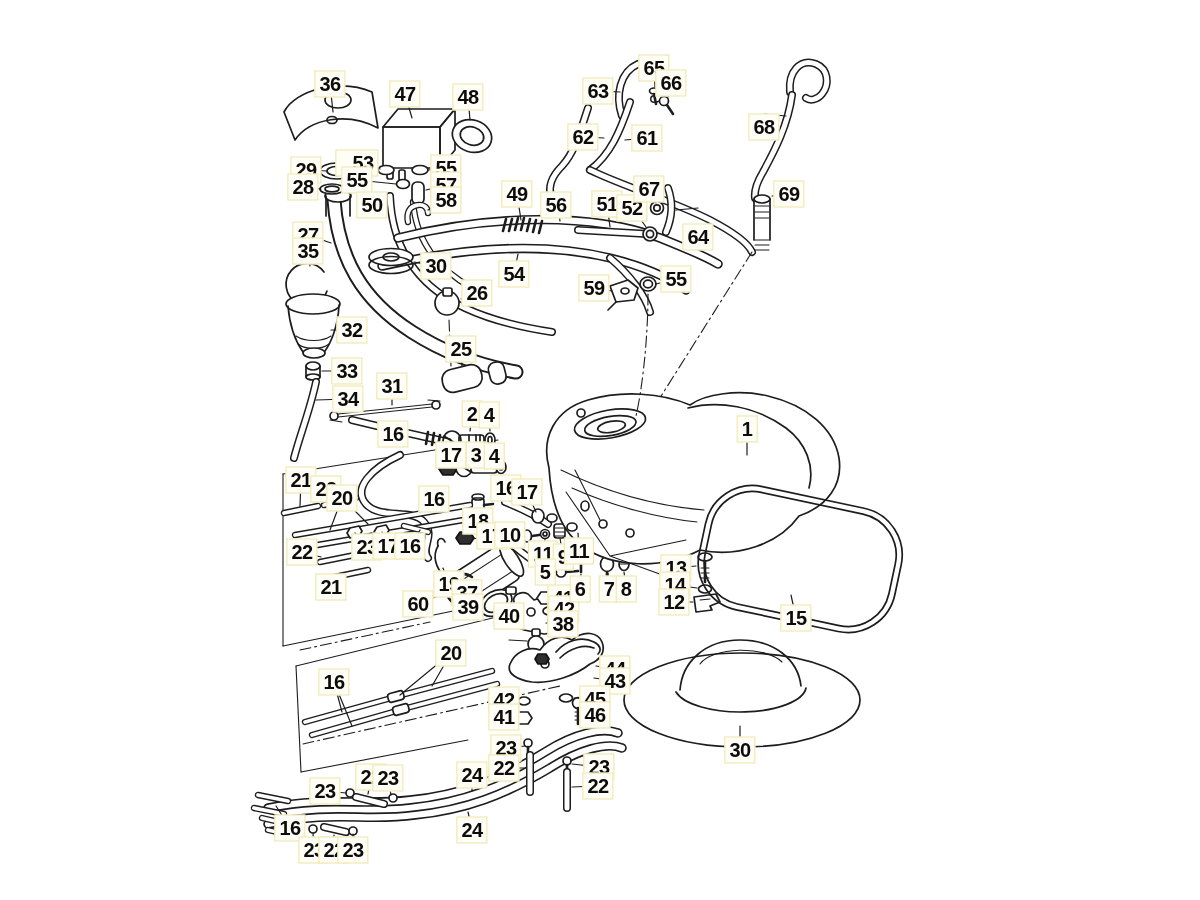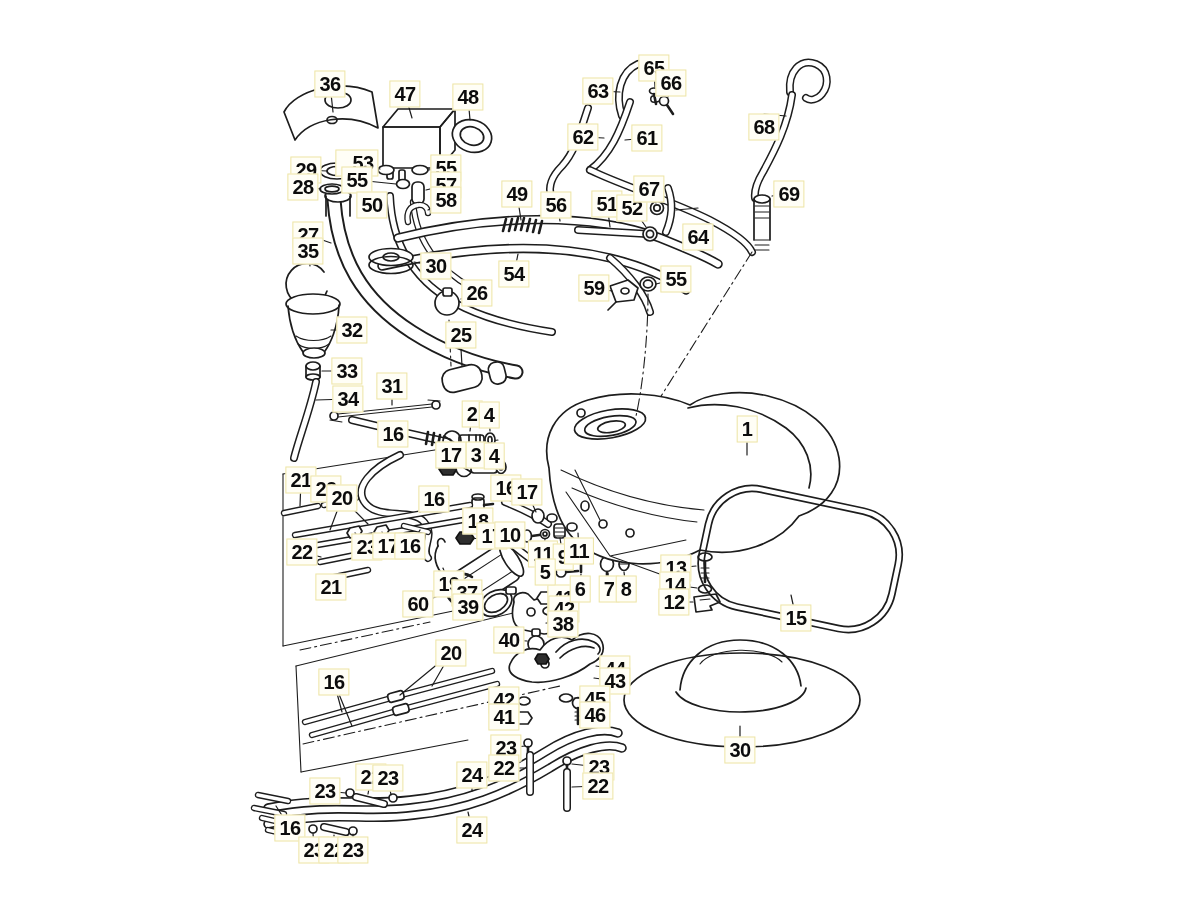--- a/index.html
+++ b/index.html
@@ -543,21 +543,21 @@
       <div class="plabel" style="left: 357px; top: 180px;">55</div>
       <div class="plabel" style="left: 303px; top: 187px;">28</div>
       <div class="plabel" style="left: 446px; top: 168px;">55</div>
       <div class="plabel" style="left: 446px; top: 185px; text-align: center;">57</div>
       <div class="plabel" style="left: 446px; top: 200px;">58</div>
       <div class="plabel" style="left: 360px; top: 205px; margin-left: 12px;">50</div>
       <div class="plabel" style="left: 308px; top: 235px;">27</div>
       <div class="plabel" style="left: 308px; top: 251px;">35</div>
       <div class="plabel" style="left: 436px; top: 266px;">30</div>
       <div class="plabel" style="left: 477px; top: 293px;">26</div>
-      <div class="plabel" style="left: 461px; top: 335px;">25</div>
+      <div class="plabel" style="left: 461px; top: 349px;">25</div>
       <div class="plabel" style="left: 517px; top: 194px;">49</div>
       <div class="plabel" style="left: 556px; top: 205px;">56</div>
       <div class="plabel" style="left: 607px; top: 204px;">51</div>
       <div class="plabel" style="left: 632px; top: 208px;">52</div>
       <div class="plabel" style="left: 649px; top: 189px;">67</div>
       <div class="plabel" style="left: 698px; top: 208px; margin-top: 29px;">64</div>
       <div class="plabel" style="left: 514px; top: 274px;">54</div>
       <div class="plabel" style="left: 594px; top: 288px;">59</div>
       <div class="plabel" style="left: 676px; top: 279px;">55</div>
       <div class="plabel" style="left: 598px; top: 91px;">63</div>
@@ -591,21 +591,21 @@
       <div class="plabel" style="left: 410px; top: 546px;">16</div>
       <div class="plabel" style="left: 302px; top: 552px;">22</div>
       <div class="plabel" style="left: 331px; top: 587px;">21</div>
       <div class="plabel" style="left: 449px; top: 584px;">19</div>
       <div class="plabel" style="left: 418px; top: 604px;">60</div>
       <div class="plabel" style="left: 467px; top: 593px;">37</div>
       <div class="plabel" style="left: 468px; top: 607px;">39</div>
       <div class="plabel" style="left: 563px; top: 598px;">41</div>
       <div class="plabel" style="left: 564px; top: 609px;">42</div>
       <div class="plabel" style="left: 563px; top: 624px;">38</div>
-      <div class="plabel" style="left: 509px; top: 640px;">40</div>
+      <div class="plabel" style="left: 509px; top: 616px;">40</div>
       <div class="plabel" style="left: 543px; top: 554px;">11</div>
       <div class="plabel" style="left: 563px; top: 557px;">9</div>
       <div class="plabel" style="left: 579px; top: 551px;">11</div>
       <div class="plabel" style="left: 545px; top: 572px;">5</div>
       <div class="plabel" style="left: 580px; top: 589px;">6</div>
       <div class="plabel" style="left: 609px; top: 589px;">7</div>
       <div class="plabel" style="left: 626px; top: 589px;">8</div>
       <div class="plabel" style="left: 676px; top: 568px;">13</div>
       <div class="plabel" style="left: 675px; top: 585px;">14</div>
       <div class="plabel" style="left: 674px; top: 602px;">12</div>

